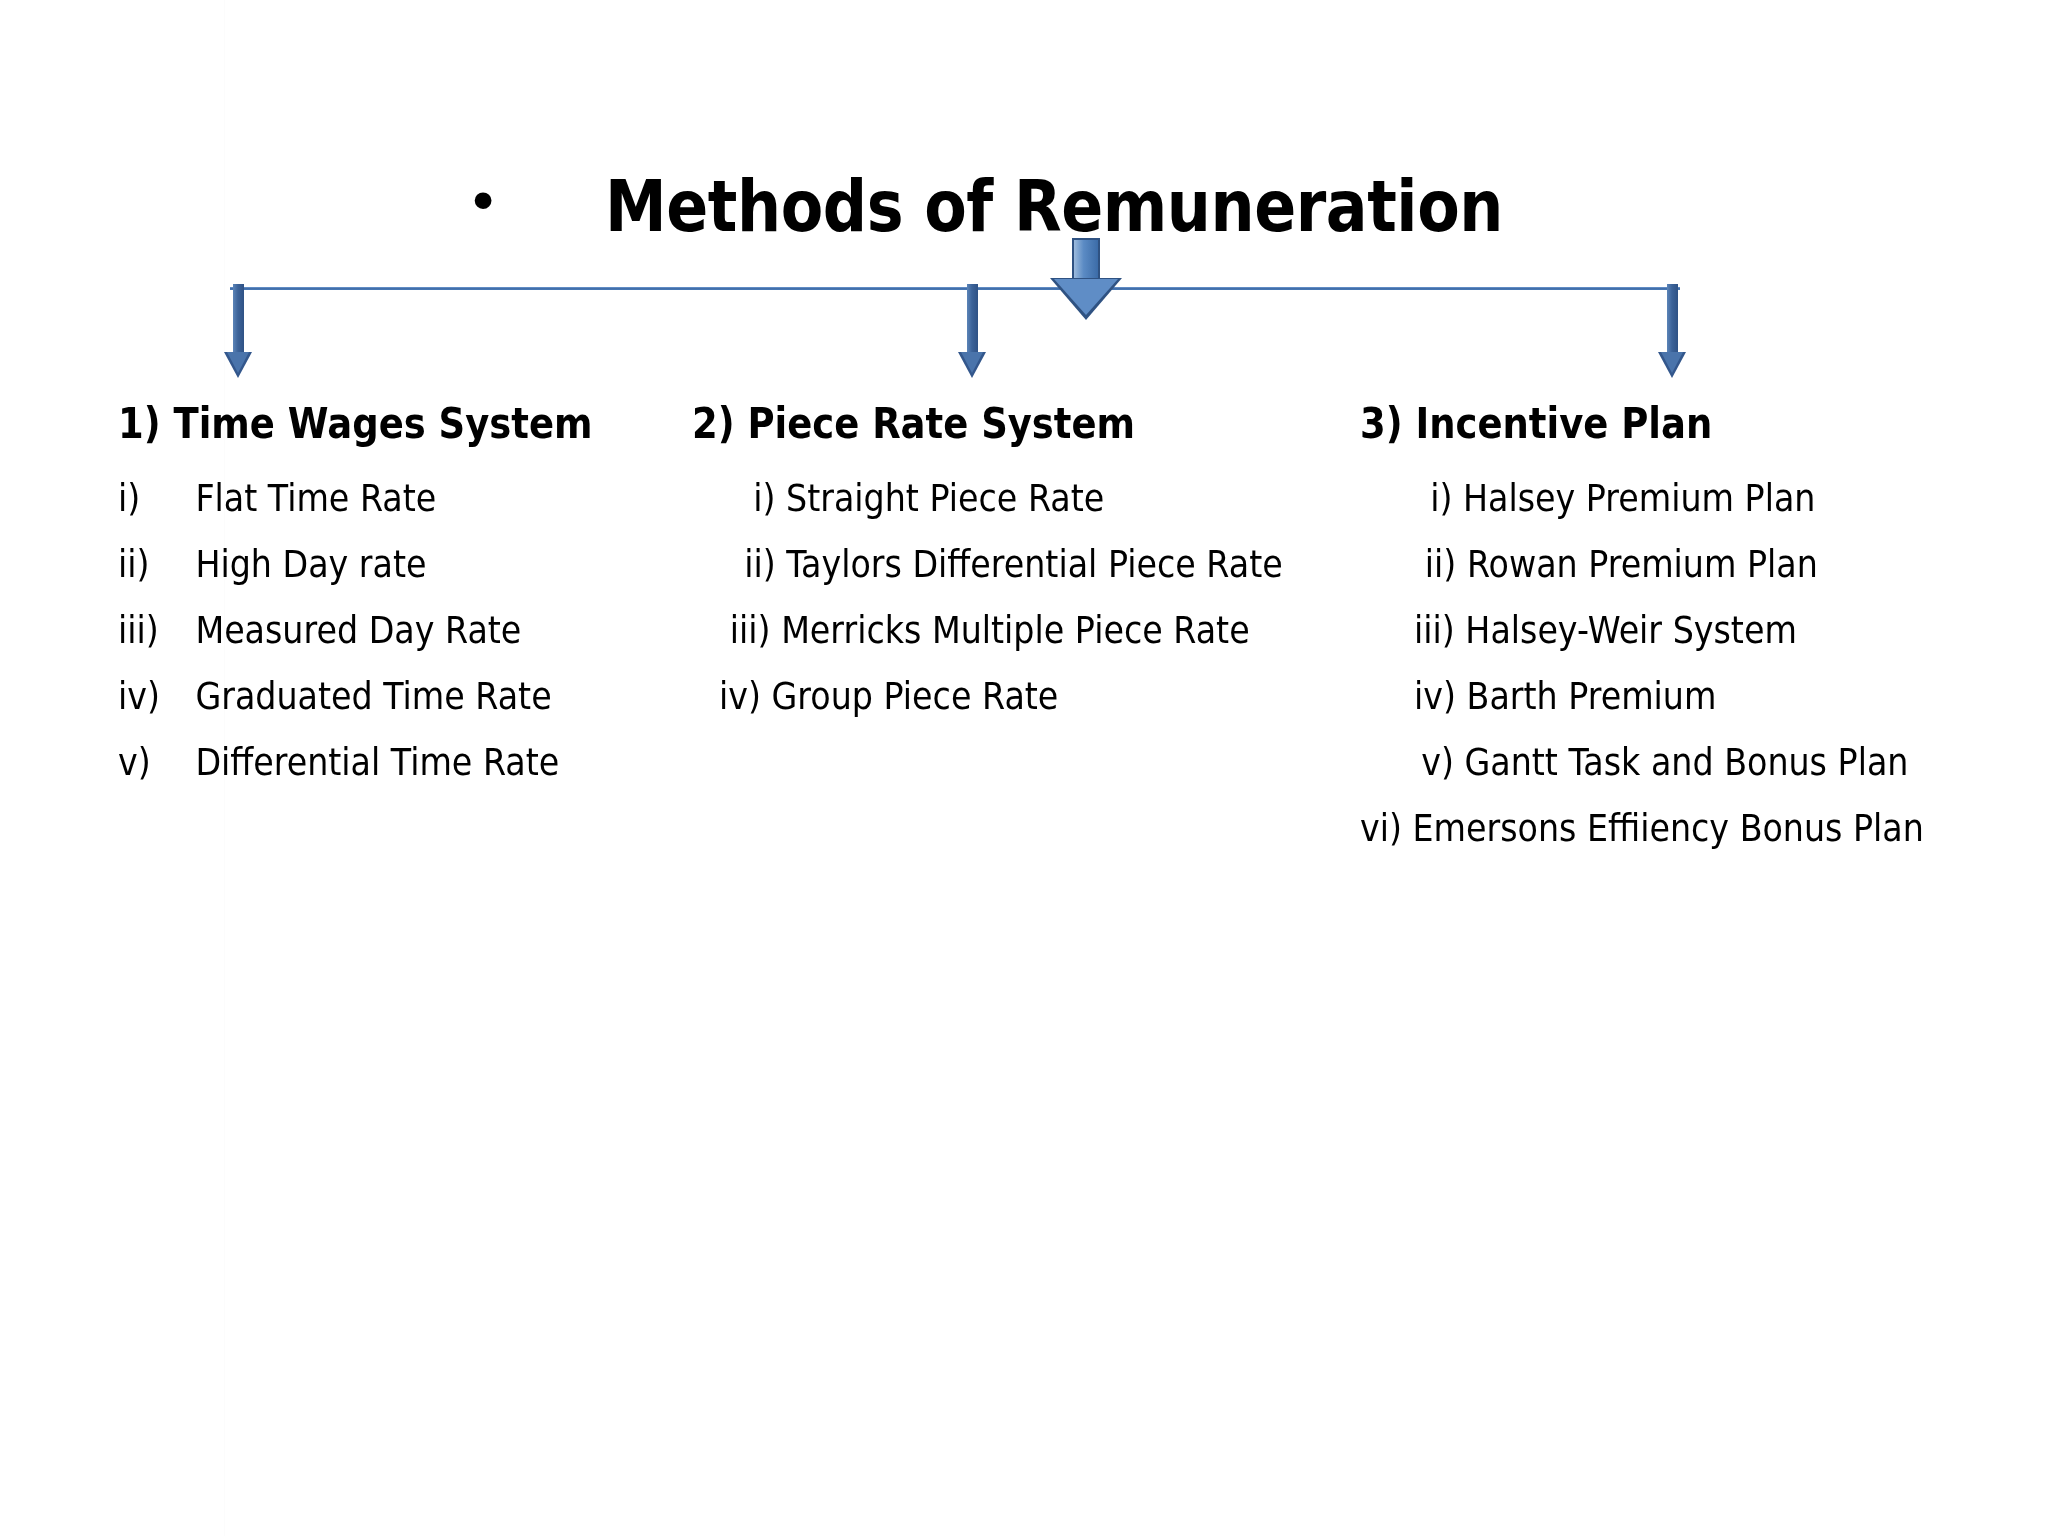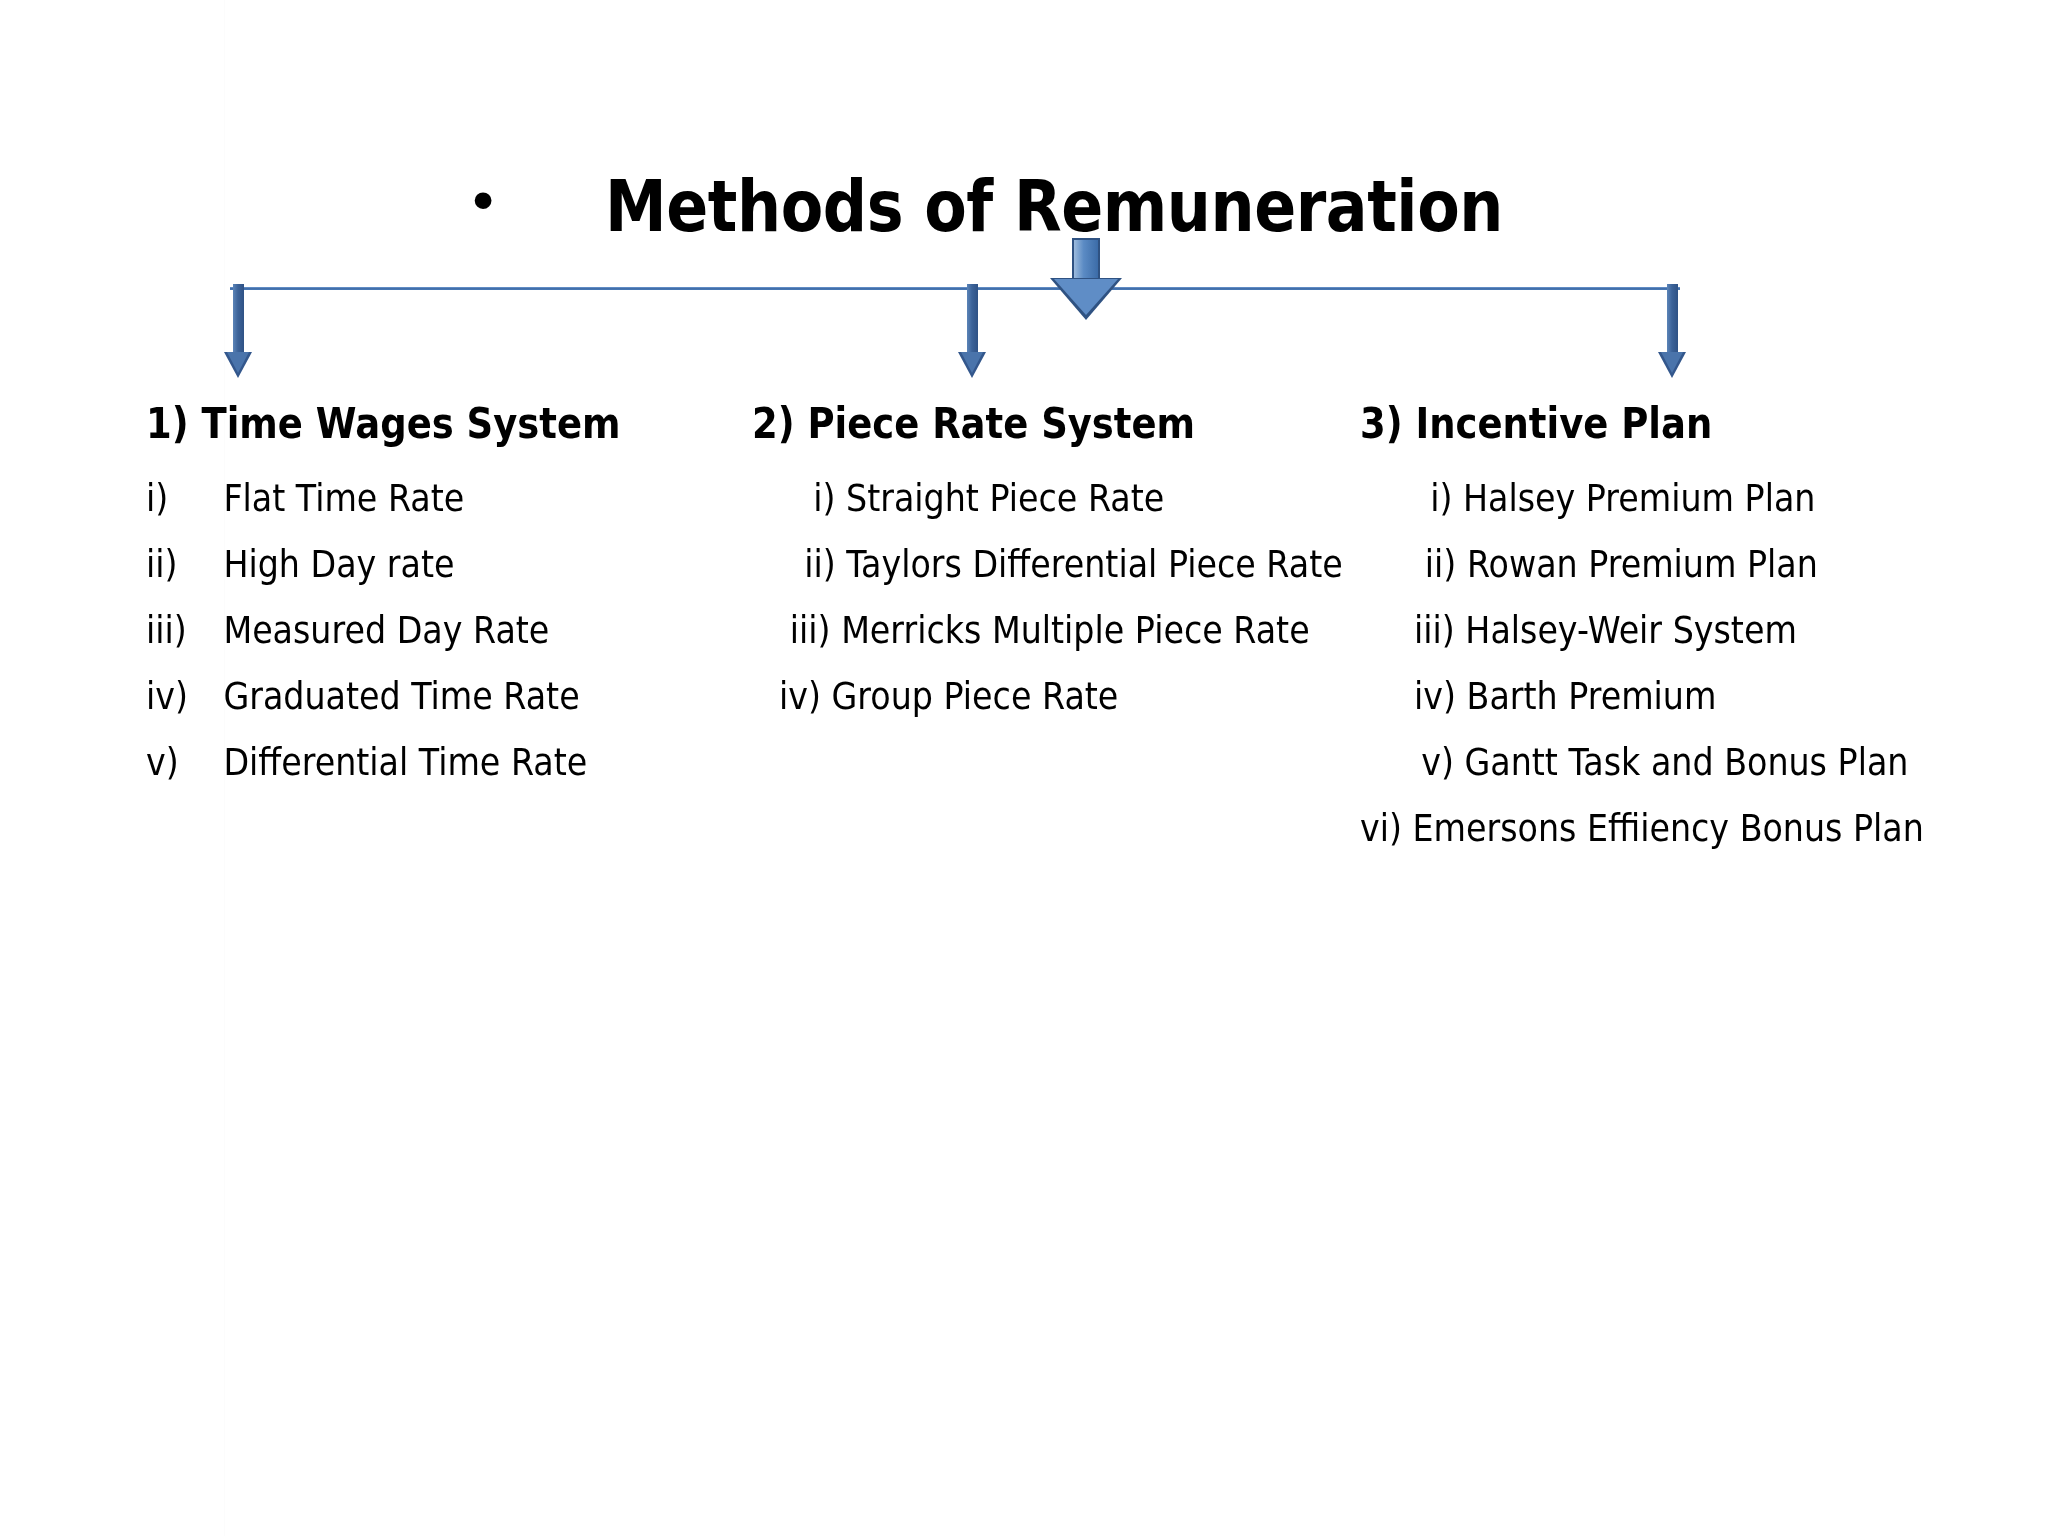--- a/index.html
+++ b/index.html
@@ -154,22 +154,22 @@
   #columns {
     position: absolute;
     left: 0;
     top: 398px;
     width: 2048px;
   }
   .column {
     position: absolute;
     top: 0;
   }
-  #column-1 { left: 118px;  width: 590px; margin-left: 28px; }
-  #column-2 { left: 752px;  width: 660px; }
+  #column-1 { left: 118px;  width: 590px; }
+  #column-2 { left: 692px;  width: 660px; }
   #column-3 { left: 1360px; width: 700px; }
 
   .col-heading {
     font-family: "DejaVu Sans", sans-serif;
     font-weight: bold;
     font-size: 42px;
     line-height: 52px;
     white-space: nowrap;
     transform: scaleX(0.88);
     transform-origin: left center;

